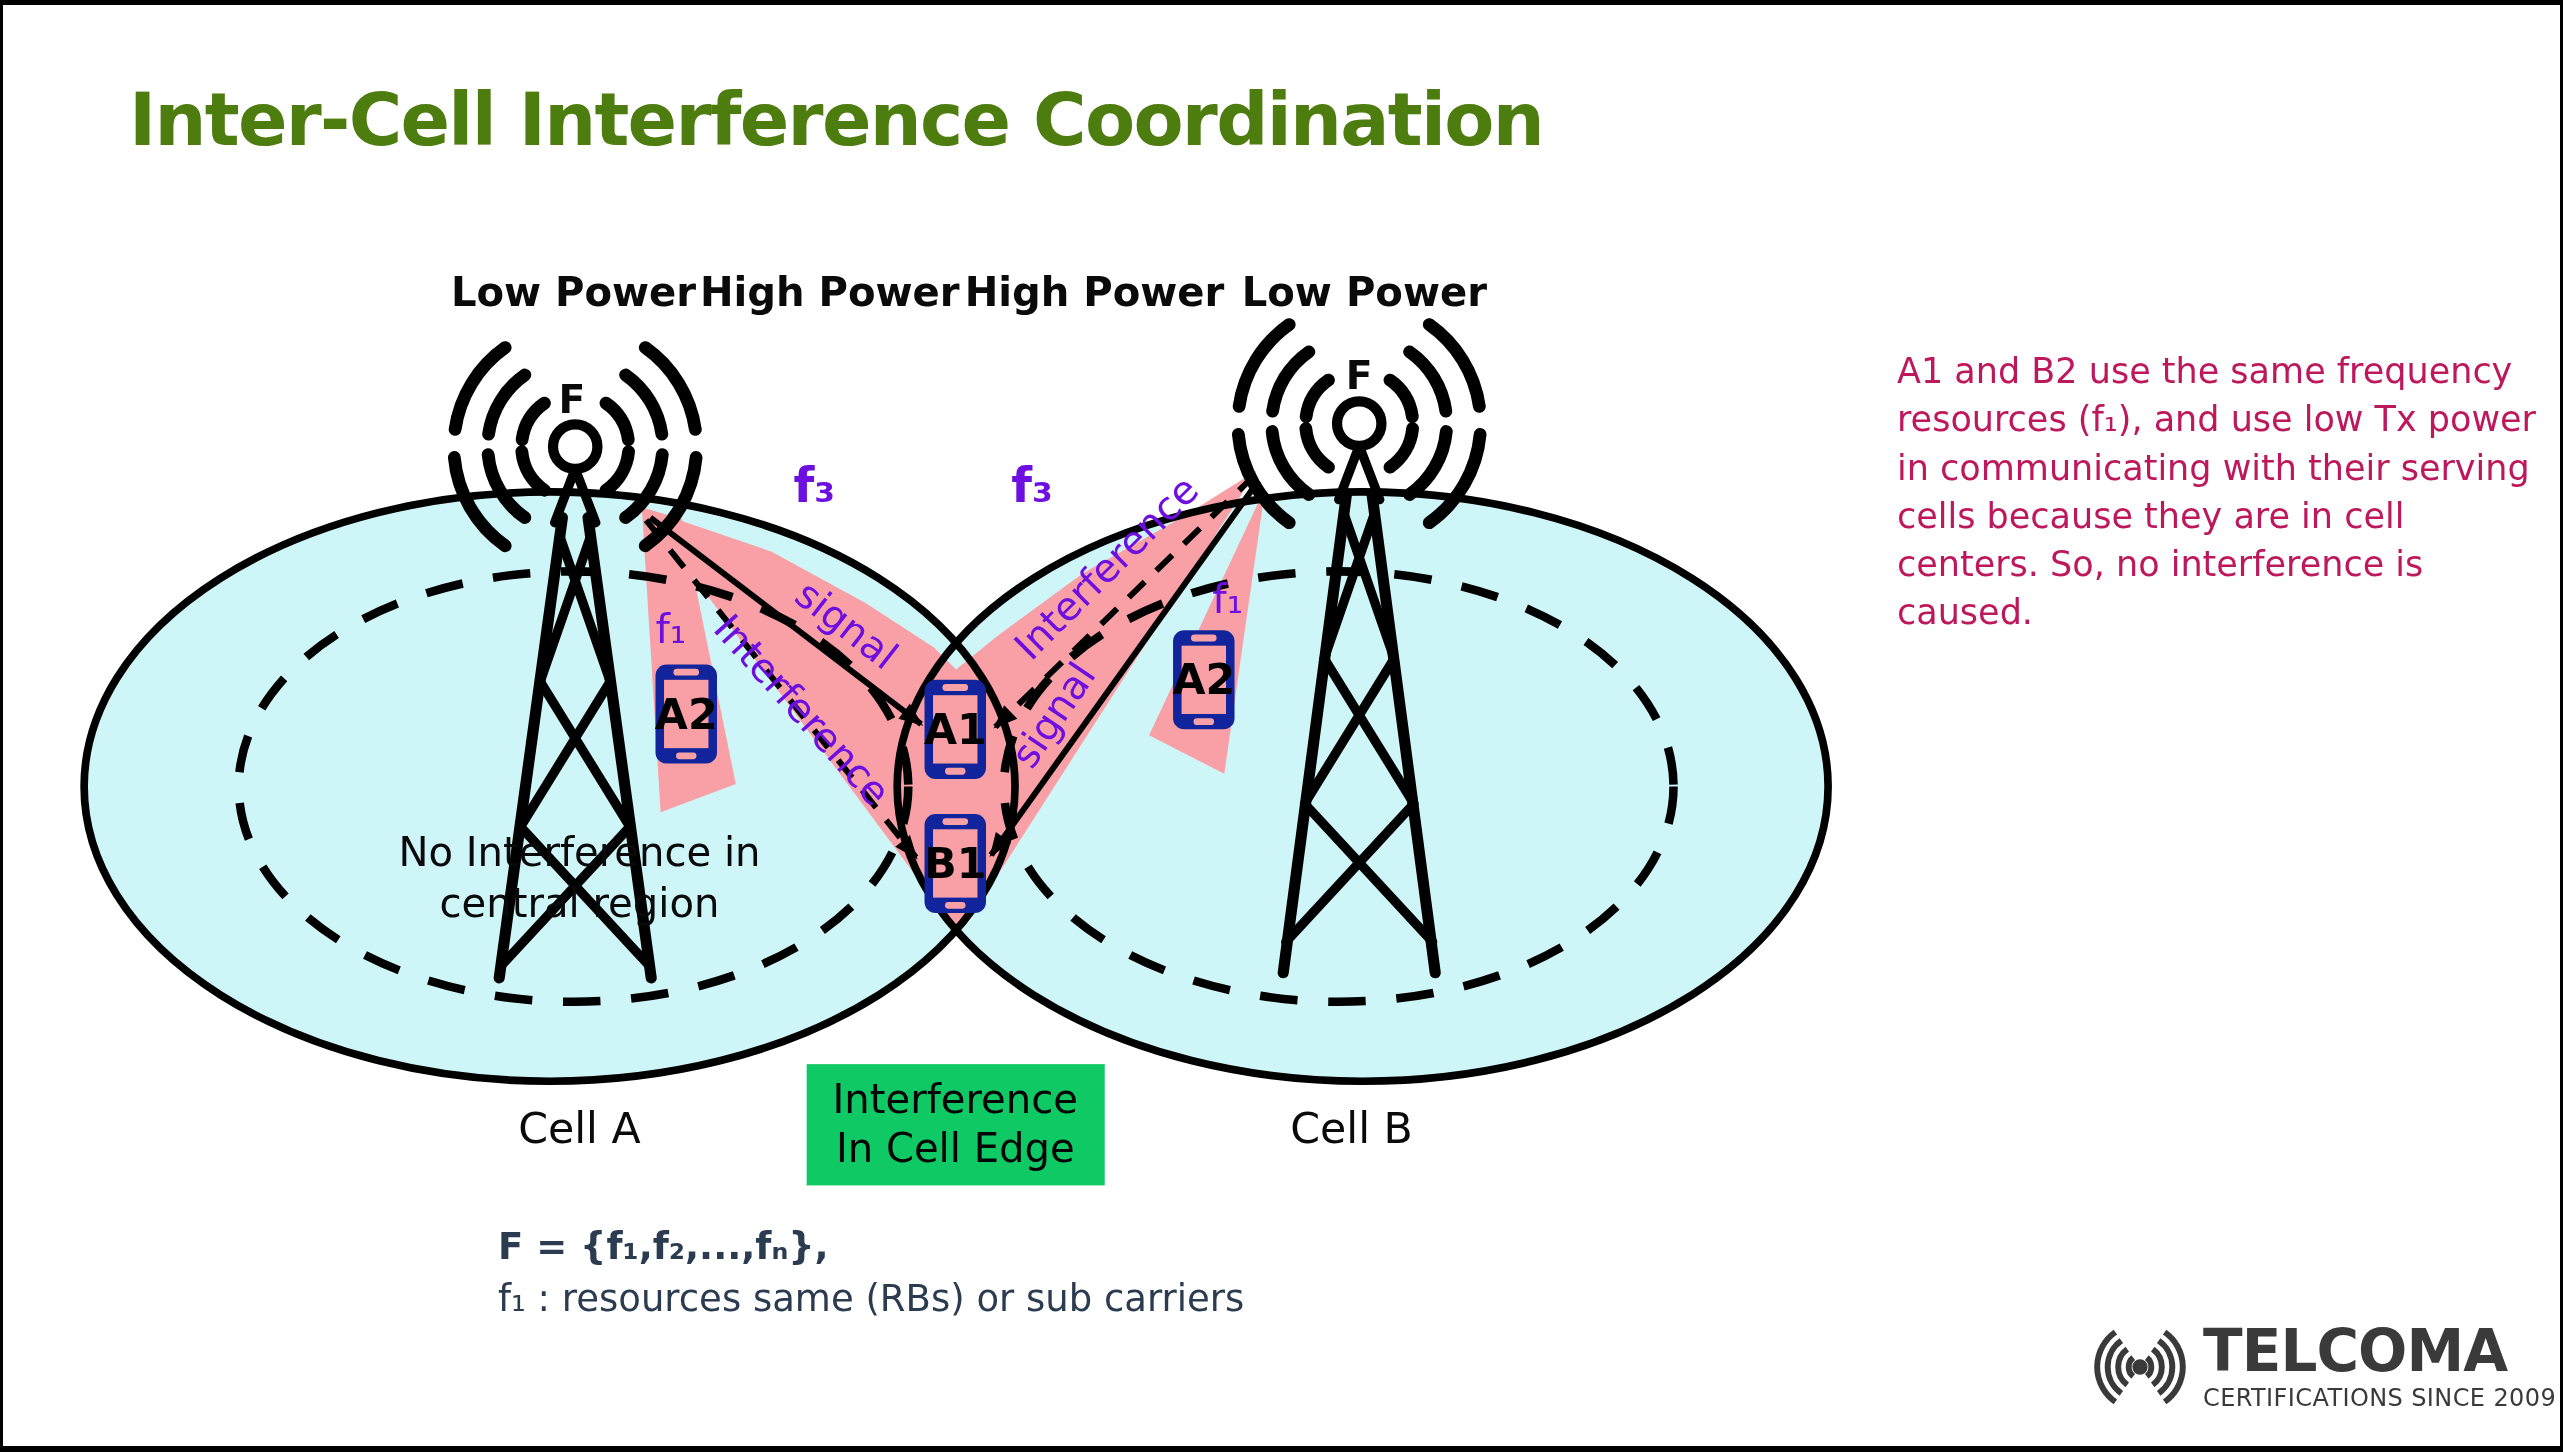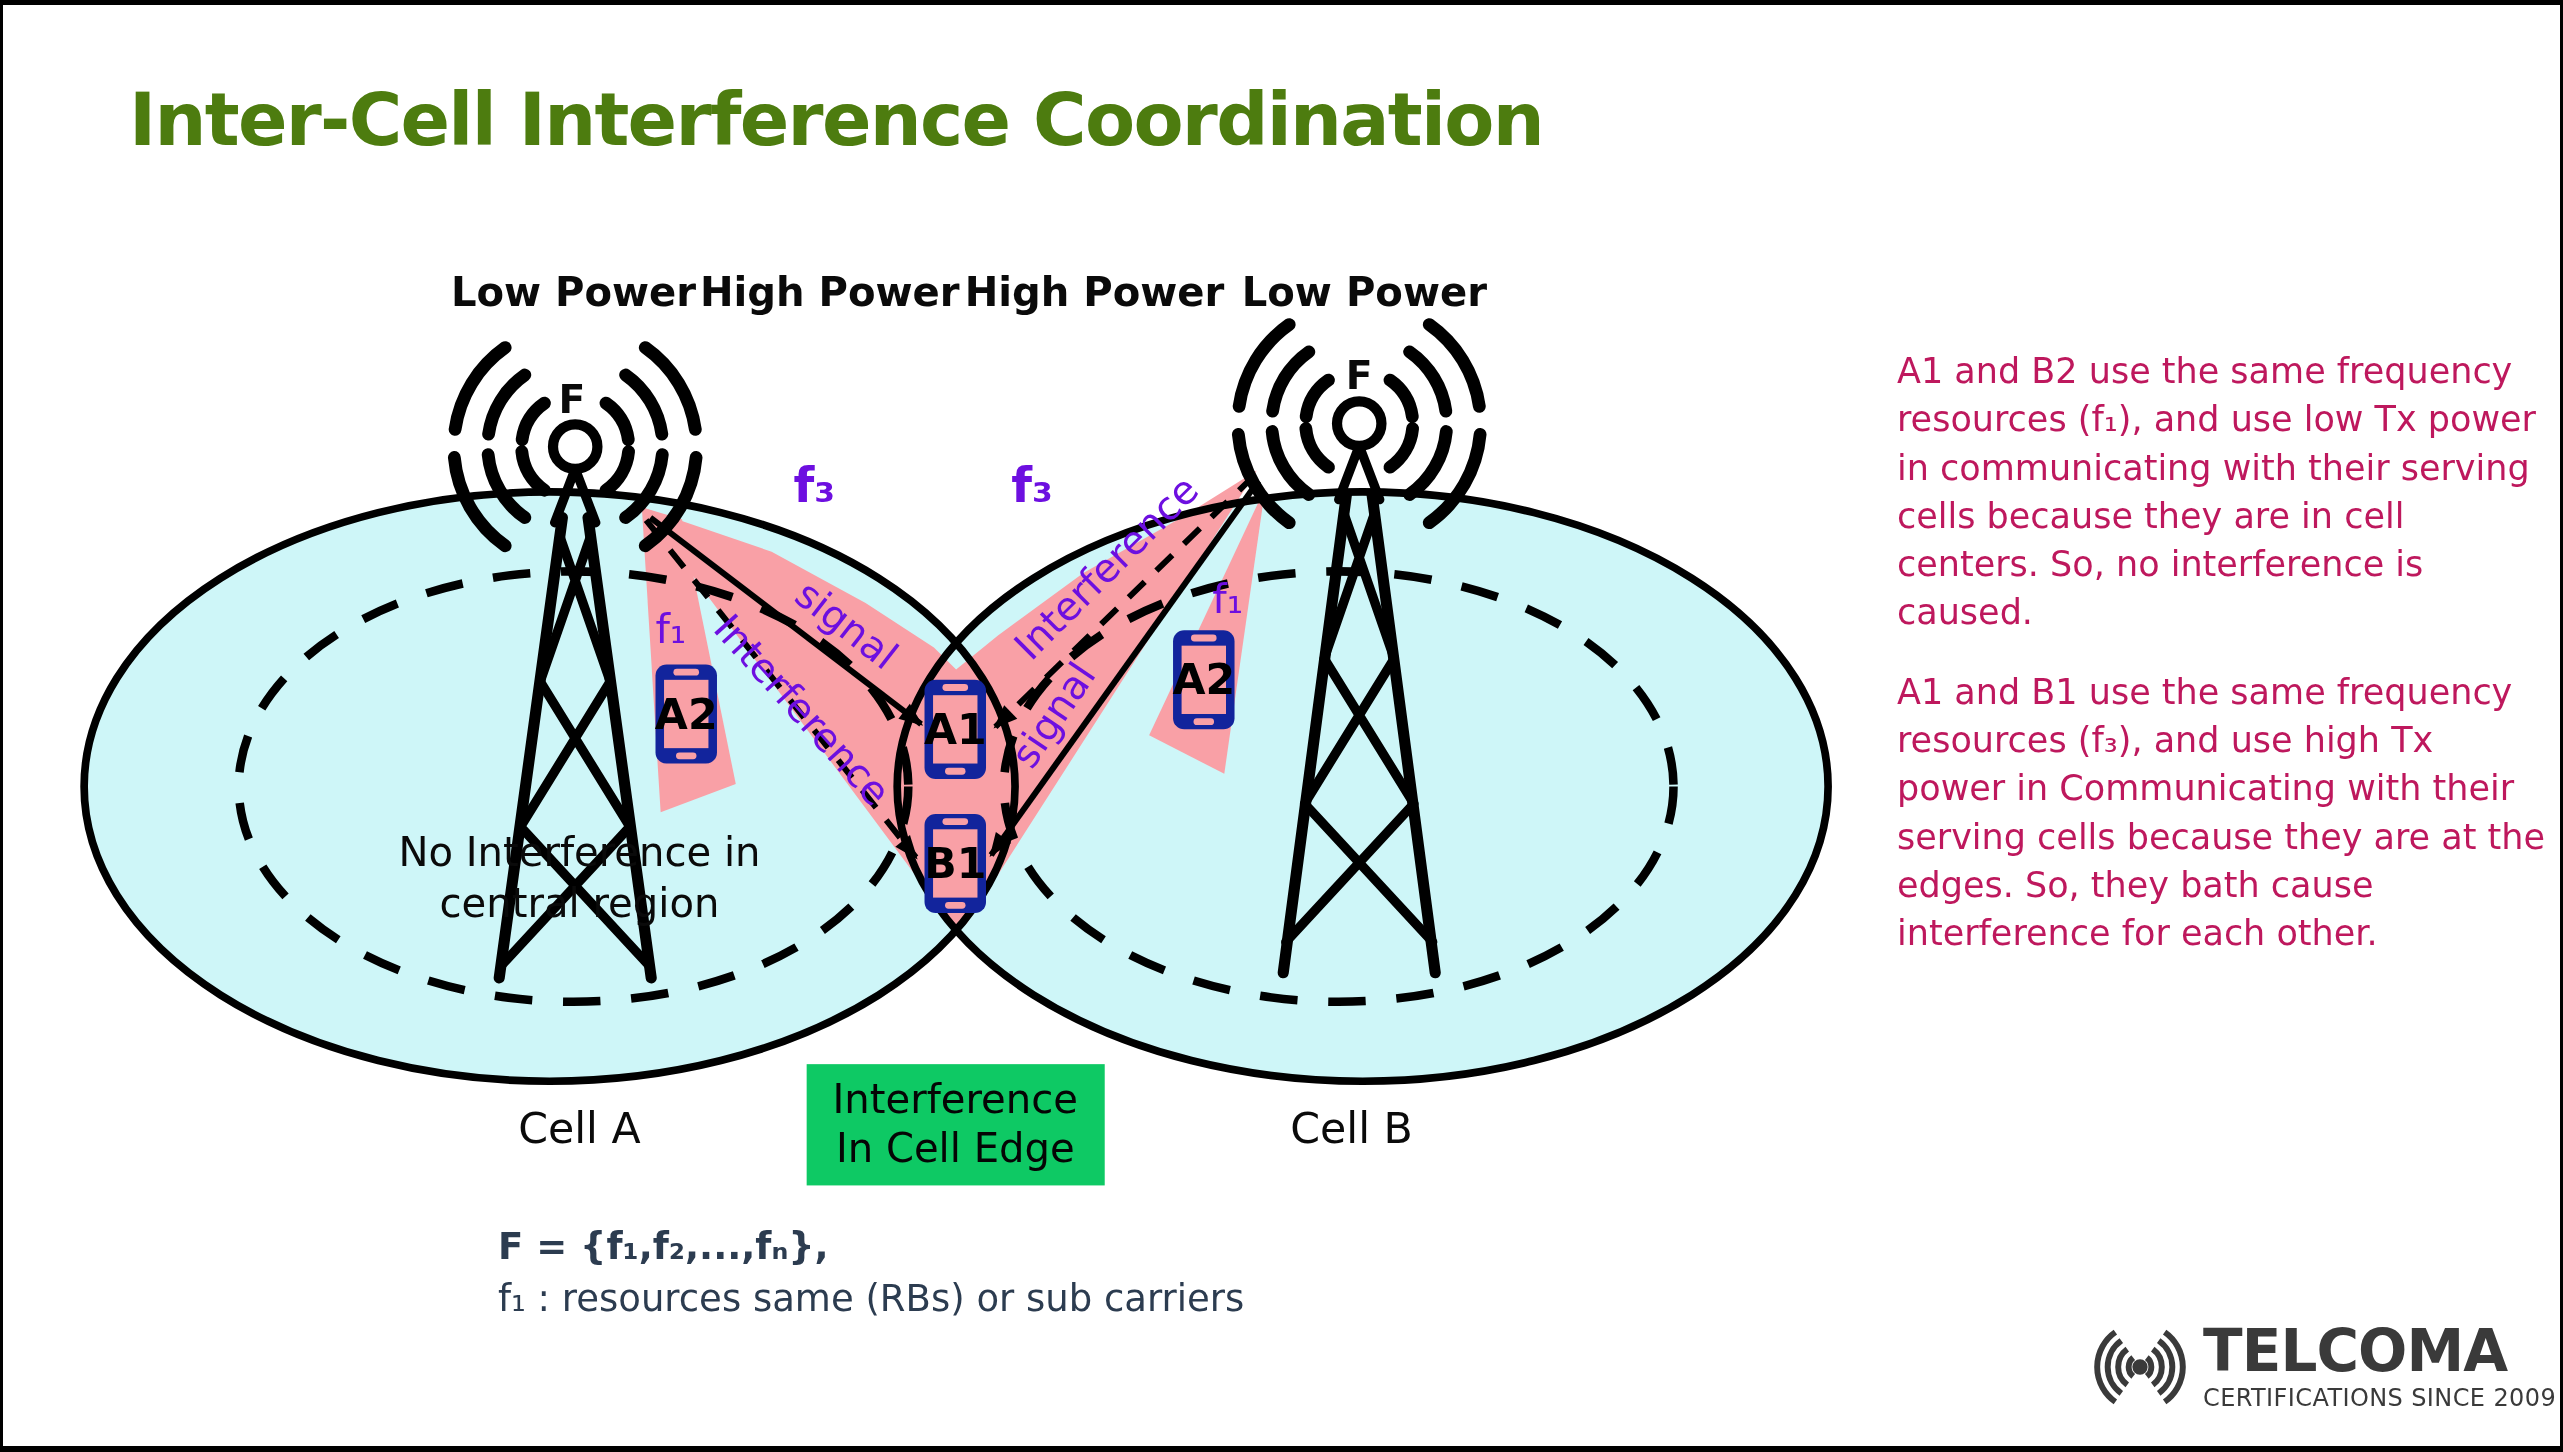--- a/index.html
+++ b/index.html
@@ -165,21 +165,20 @@
     <text x="1115" y="1297" font-size="47" fill="#050505" text-anchor="middle">Interference</text>
     <text x="1115" y="1355" font-size="47" fill="#050505" text-anchor="middle">In Cell Edge</text>
   </g>
 
   <text x="675" y="1332" font-size="50" fill="#0a0a0a" text-anchor="middle">Cell A</text>
   <text x="1579" y="1332" font-size="50" fill="#0a0a0a" text-anchor="middle">Cell B</text>
 </svg>
 
 <div id="notes" class="abs">
   <div class="para">A1 and  B2 use the same frequency resources (f₁), and use low Tx power in communicating with their serving cells because they are in cell centers. So, no interference is caused.</div>
-  <div class="para">A1 and B1 use the same frequency resources (f₃), and use high Tx power in Communicating with their serving cells because they are at the edges. So, they bath cause interference for each other.</div>
 </div>
 
 <div id="formula" class="abs">
   <div class="f-line1">F = {f₁,f₂,...,fₙ},</div>
   <div class="f-line2">f₁ : resources same (RBs) or sub carriers</div>
 </div>
 
 <div id="logo" class="abs">
   <svg width="102" height="96" viewBox="0 0 120 112">
     <g stroke="#3a3a3a" stroke-width="7" fill="none">

